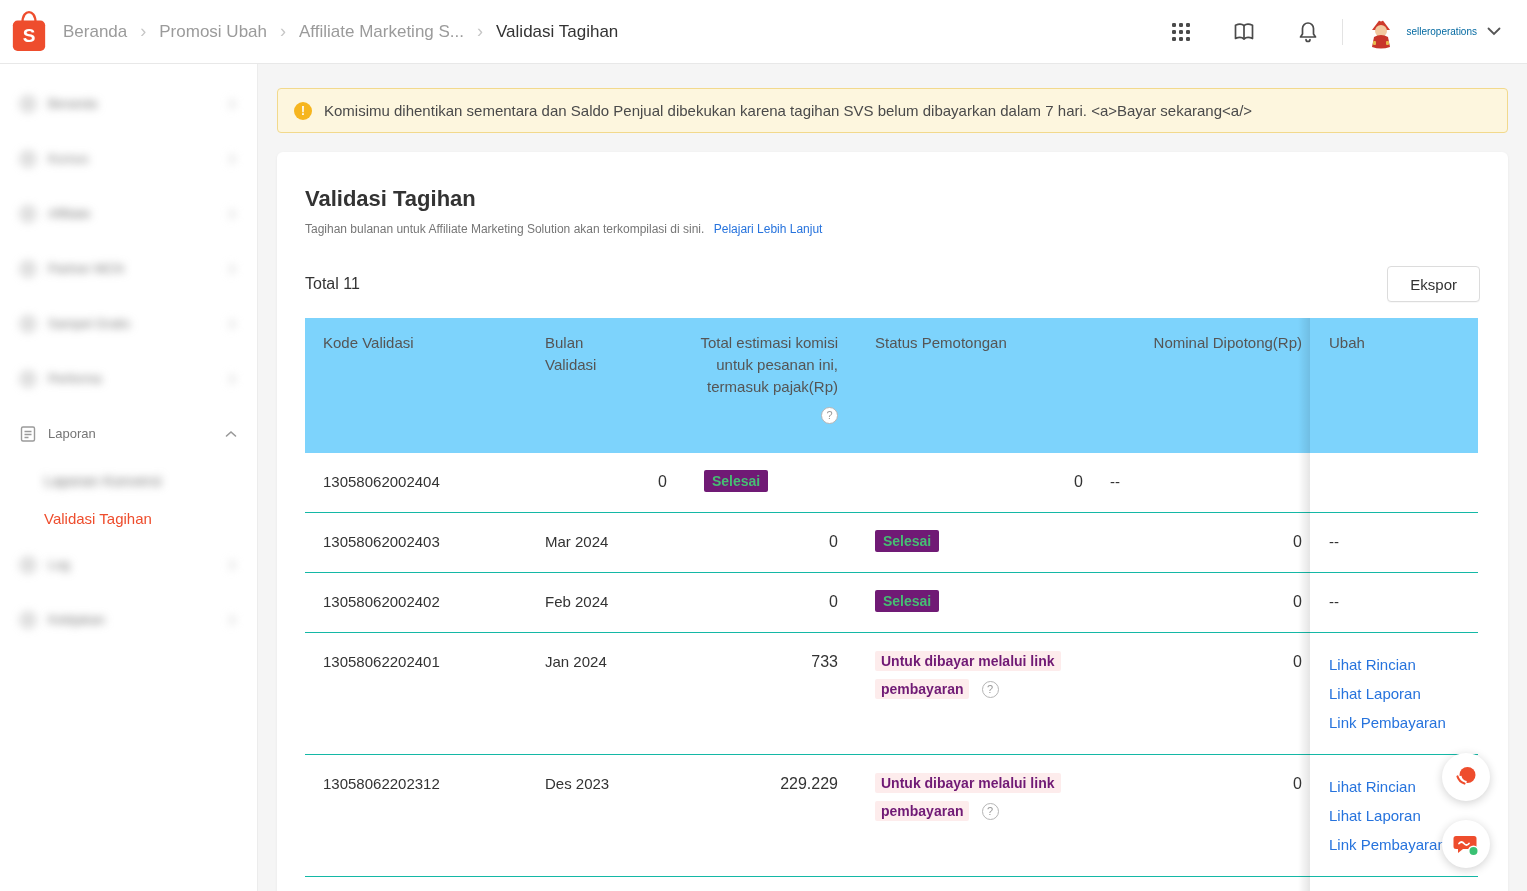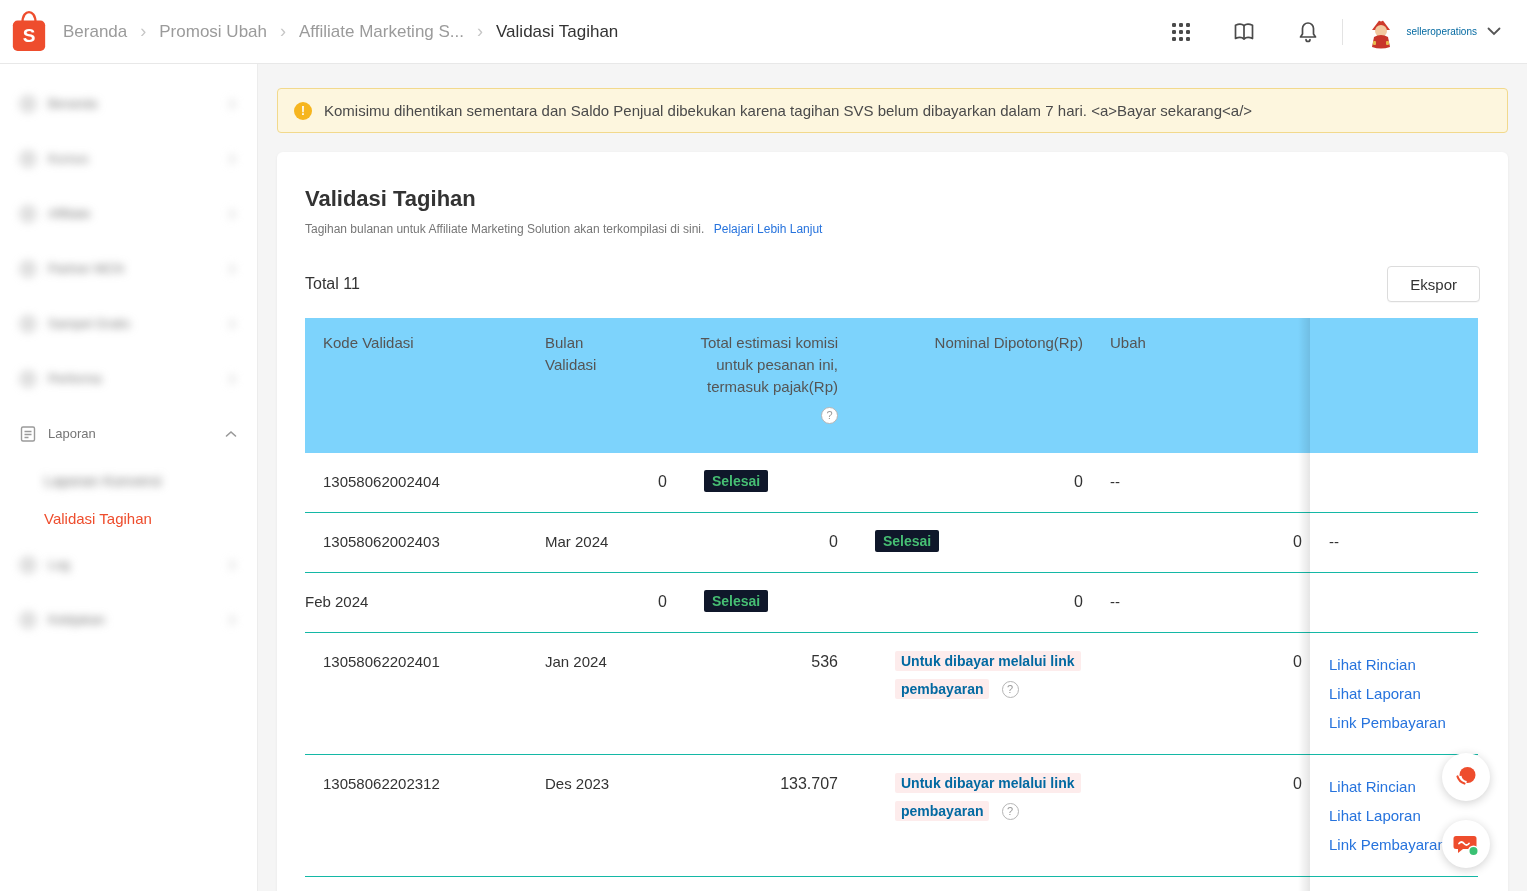--- a/index.html
+++ b/index.html
@@ -71,23 +71,23 @@
           font-size:11px; line-height:15px; text-align:center; color:#999; background:#fff; cursor:pointer; }
   .th.c3 .help { margin-top:9px; }
   .tr { border-bottom:1px solid #14b8a6; }
   .td { padding-top:17px; padding-bottom:17px; font-size:15px; color:#333; line-height:24px; }
   .td.c1 { padding-left:18px; }
   .td.c3 { text-align:right; padding-right:18px; font-size:16px; }
   .td.c4 { padding-left:19px; line-height:27px; padding-top:14px; }
   .td.c5 { text-align:right; padding-right:8px; font-size:16px; }
   .td.c6 { padding-left:19px; }
   .badge { font-weight:700; font-size:14px; border-radius:2px; }
-  .badge.success { background:#0f172a; color:#46BE73; padding:3px 8px; }
-  .badge.error   { background:#FDECEC; color:#0369a1; padding:2px 6px;
-                   box-decoration-break:clone;margin-left:20px; -webkit-box-decoration-break:clone; }
+  .badge.success { background:#701a75; color:#46BE73; padding:3px 8px; }
+  .badge.error   { background:#FDECEC; color:#701a75; padding:2px 6px;
+                   box-decoration-break:clone; -webkit-box-decoration-break:clone; }
   .td.c4 .help { margin-left:8px; vertical-align:1px; }
   .action-link { display:block; color:#2673DD; font-size:15px; line-height:29px;
                  text-decoration:none; cursor:pointer; }
   .col-shadow { position:absolute; top:0; bottom:-55px; left:993px; width:12px;
                 background:linear-gradient(to right, rgba(0,0,0,0) 0%, rgba(0,0,0,0.10) 100%); }
 
   
   .fab { position:absolute; width:48px; height:48px; border-radius:50%; background:#fff;
          box-shadow:0 2px 10px rgba(0,0,0,.18); display:flex; align-items:center;
          justify-content:center; cursor:pointer; z-index:30; }
@@ -319,62 +319,64 @@
       <div class="table">
         <div class="thead">
           <div class="th c1">Kode Validasi</div>
           <div class="th c2">
             <span>Bulan Validasi</span>
           </div>
           <div class="th c3">
             <span>Total estimasi komisi untuk pesanan ini, termasuk pajak(Rp)</span><br>
             <span class="help">?</span>
           </div>
+          <div class="th c4">Status Pemotongan</div>
           <div class="th c5">Nominal Dipotong(Rp)</div>
           <div class="th c6">Ubah</div>
         </div>
         <div class="tbody">
             <div class="tr">
               <div class="td c1">13058062002404</div>
               <div class="td c3">0</div>
               <div class="td c4"><span class="badge success">Selesai</span></div>
               <div class="td c5">0</div>
               <div class="td c6"><span class="dash">--</span></div>
             </div>
             <div class="tr">
               <div class="td c1">13058062002403</div>
               <div class="td c2">Mar 2024</div>
               <div class="td c3">0</div>
               <div class="td c4"><span class="badge success">Selesai</span></div>
               <div class="td c5">0</div>
               <div class="td c6"><span class="dash">--</span></div>
             </div>
             <div class="tr">
+              <div class="td c1">13058062002402</div>
               <div class="td c2">Feb 2024</div>
               <div class="td c3">0</div>
               <div class="td c4"><span class="badge success">Selesai</span></div>
               <div class="td c5">0</div>
               <div class="td c6"><span class="dash">--</span></div>
             </div>
             <div class="tr">
               <div class="td c1">13058062202401</div>
               <div class="td c2">Jan 2024</div>
-              <div class="td c3">536</div>
+              <div class="td c3">733</div>
               <div class="td c4"><span class="badge error">Untuk dibayar melalui link pembayaran</span> <span class="help">?</span></div>
               <div class="td c5">0</div>
               <div class="td c6">
                 <a class="action-link">Lihat Rincian</a>
                 <a class="action-link">Lihat Laporan</a>
                 <a class="action-link">Link Pembayaran</a>
               </div>
             </div>
             <div class="tr">
               <div class="td c1">13058062202312</div>
               <div class="td c2">Des 2023</div>
-              <div class="td c3">133.707</div>
+              <div class="td c3">229.229</div>
               <div class="td c4"><span class="badge error">Untuk dibayar melalui link pembayaran</span> <span class="help">?</span></div>
               <div class="td c5">0</div>
               <div class="td c6">
                 <a class="action-link">Lihat Rincian</a>
                 <a class="action-link">Lihat Laporan</a>
                 <a class="action-link">Link Pembayaran</a>
               </div>
             </div>
           </div>
         <div class="col-shadow"></div>

